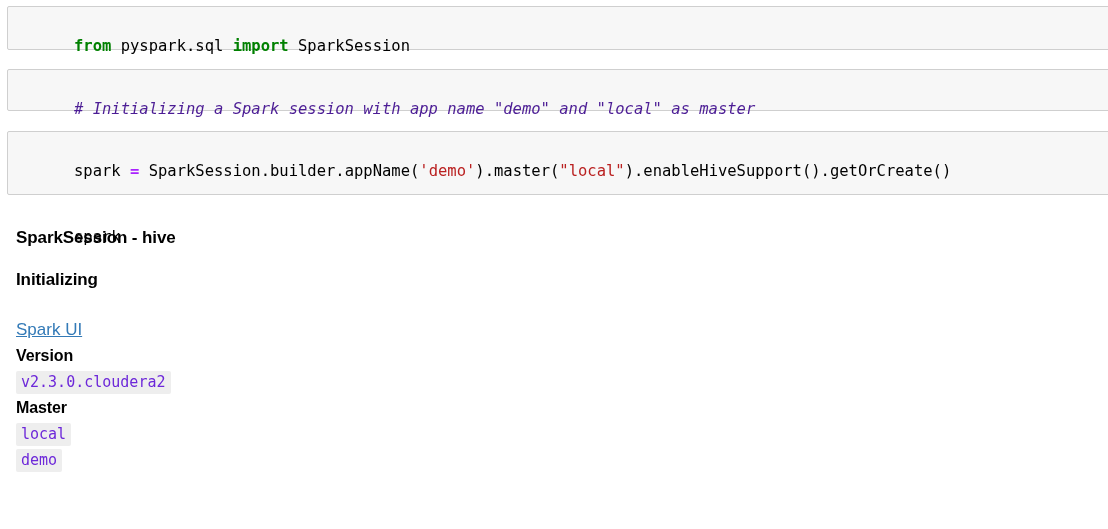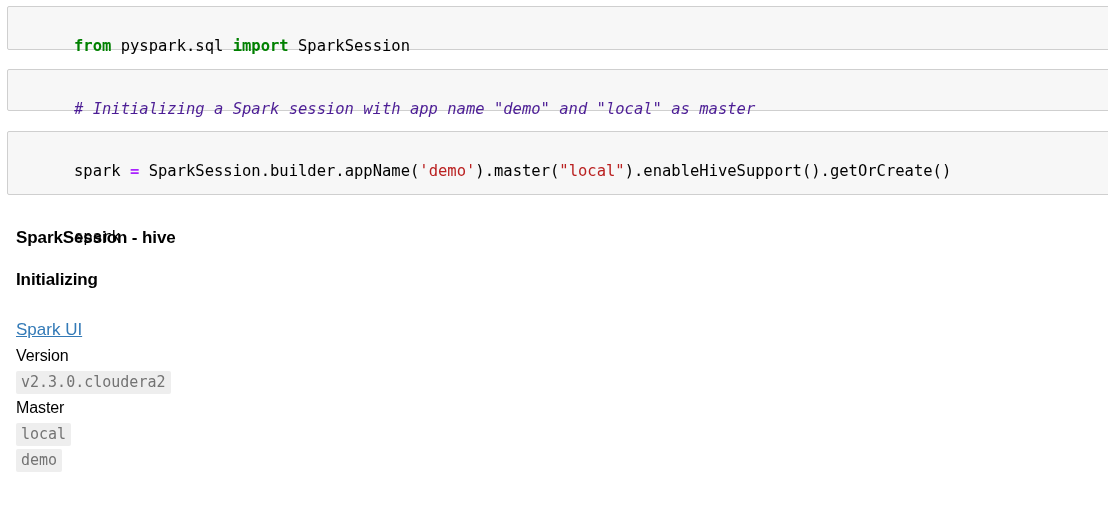--- a/index.html
+++ b/index.html
@@ -72,33 +72,33 @@
     font-family: "Liberation Sans", sans-serif;
     font-size: 17px;
     line-height: 26px;
     color: #337ab7;
     text-decoration: underline;
     cursor: pointer;
   }
   .out-label {
     font-family: "Liberation Sans", sans-serif;
     font-size: 16px;
-    font-weight: normal;
+    font-weight: bold;
     line-height: 26px;
     color: #000000;
     letter-spacing: -0.1px;
   }
   .out-code-row { line-height: 26px; }
   .out-code {
     display: inline-block;
     font-family: "DejaVu Sans Mono", "Liberation Mono", monospace;
     font-size: 15px;
     line-height: 20px;
     background: #eeeeee;
-    color: #737373;
+    color: #6d28d9;
     padding: 1px 5px 2px 5px;
     border-radius: 2px;
   }
 </style>
 </head>
 <body>
 
 <div class="notebook">
 
   <div class="cell" id="cell-1">

